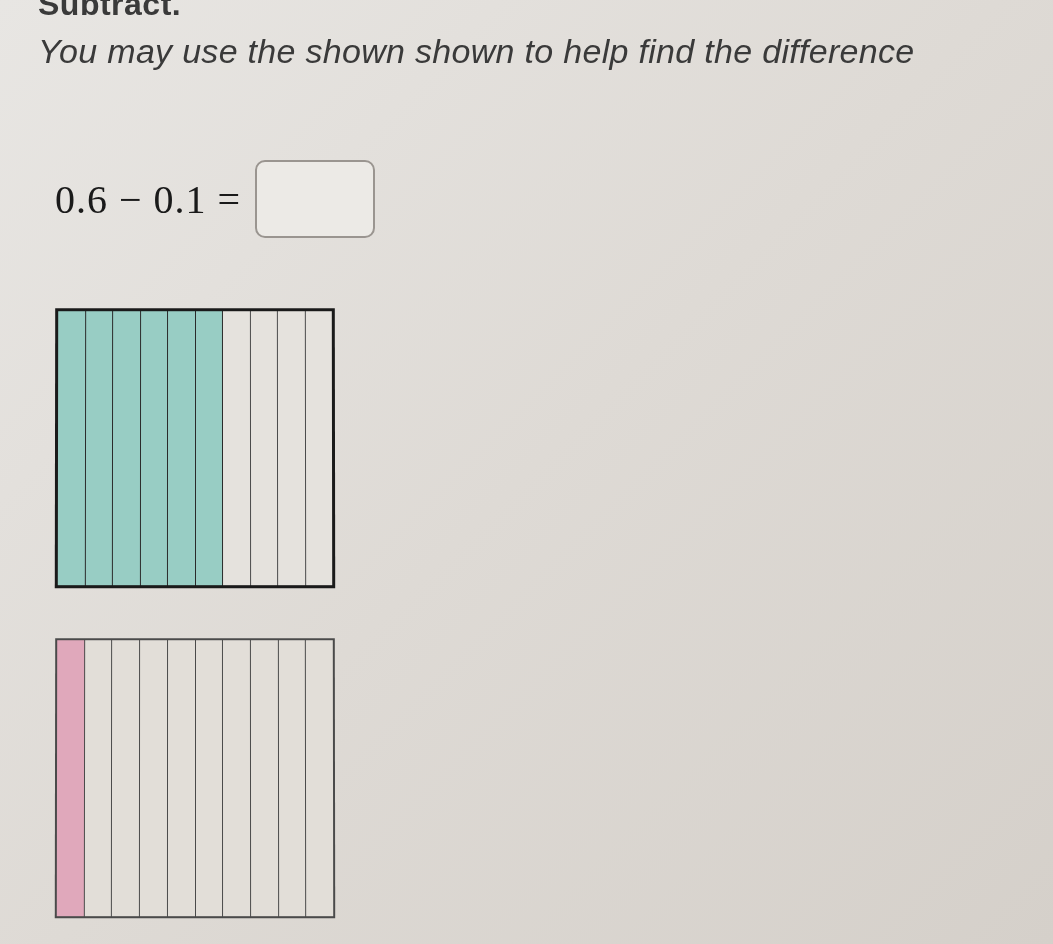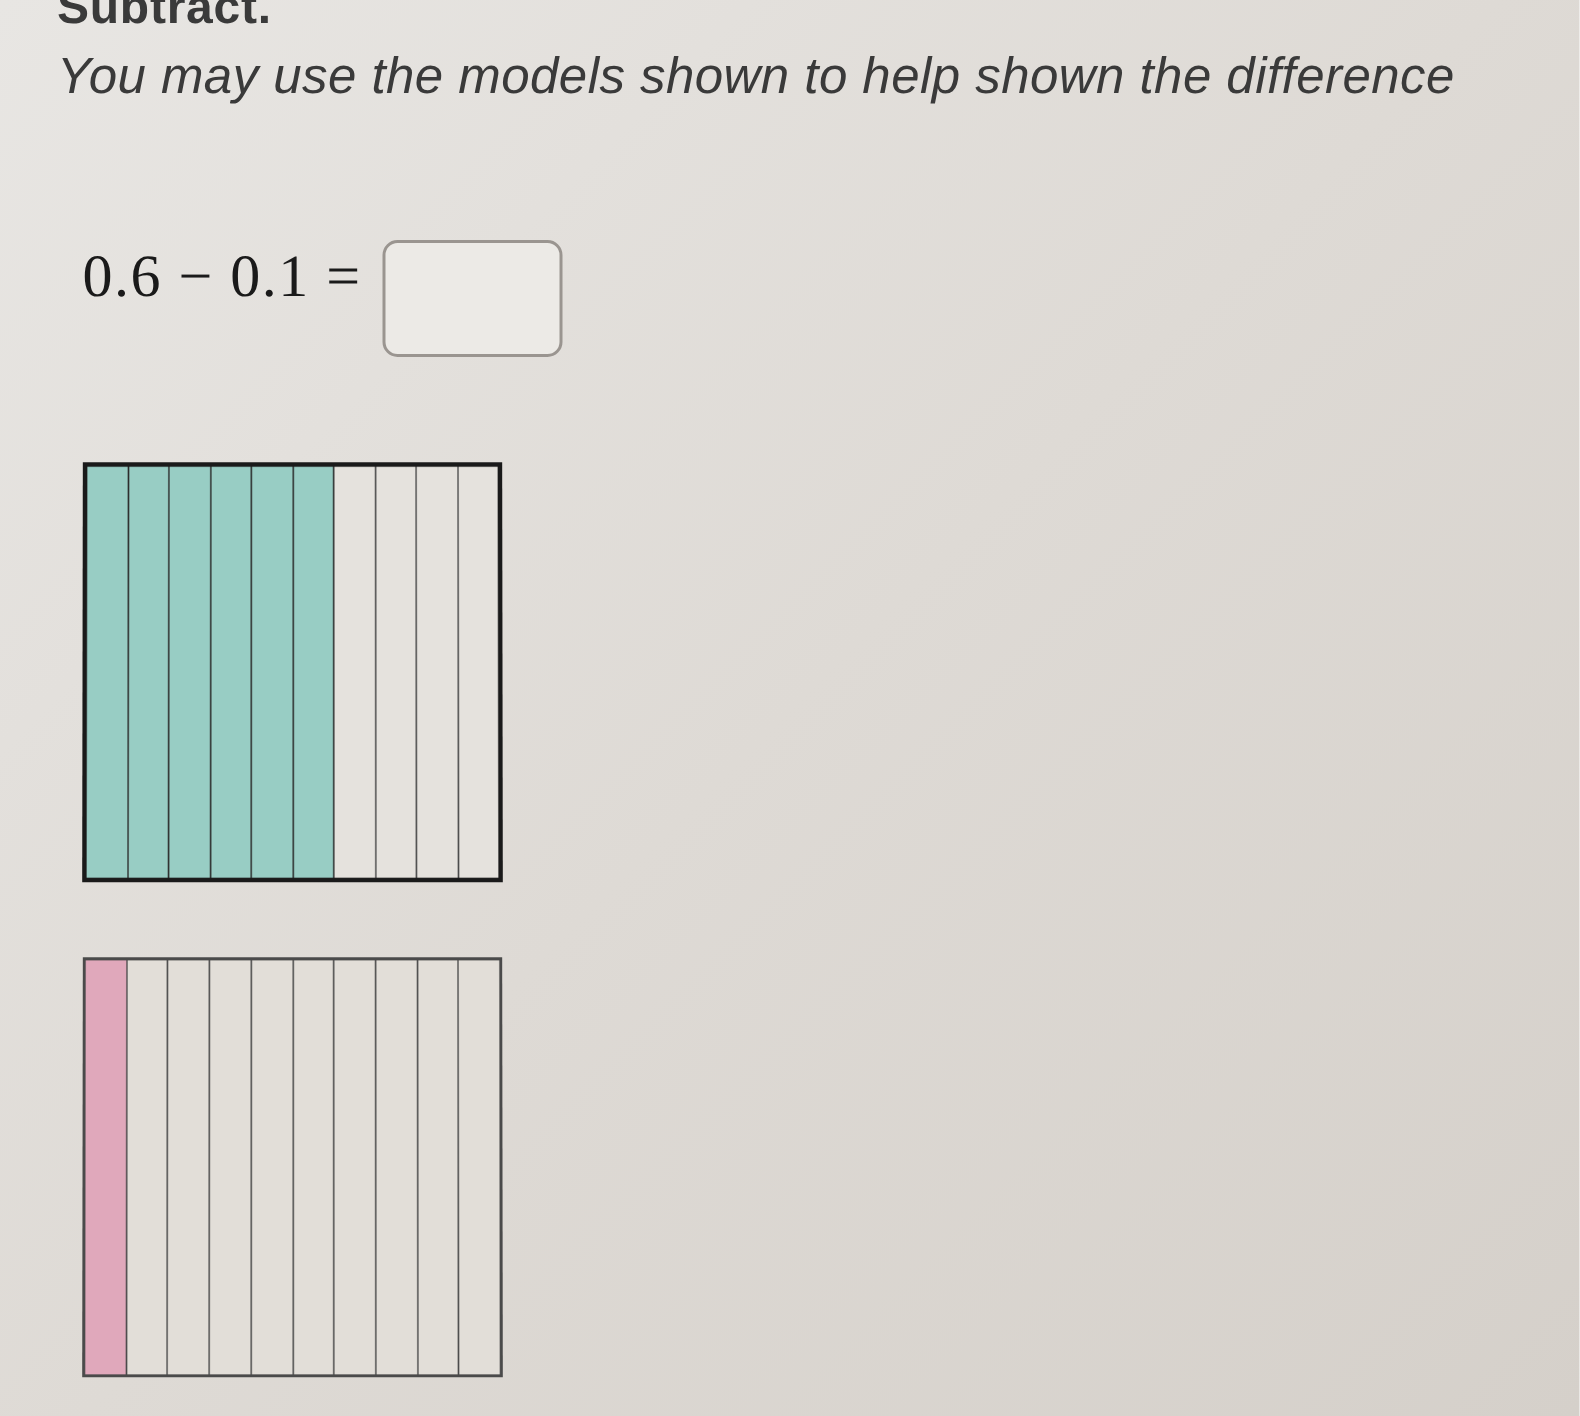--- a/index.html
+++ b/index.html
@@ -36,21 +36,21 @@
       top: 32px;
       left: 38px;
       white-space: nowrap;
       letter-spacing: 0.3px;
     }
     .equation-row {
       position: absolute;
       top: 160px;
       left: 55px;
       display: flex;
-      align-items: flex-start;
+      align-items: center;
       gap: 14px;
     }
     .equation-text {
       font-family: 'Times New Roman', Georgia, serif;
       font-size: 40px;
       color: #1a1a1a;
       letter-spacing: 1px;
     }
     .answer-box {
       width: 120px;
@@ -104,21 +104,21 @@
     }
     .strip.empty-b {
       background: #e2ded8;
     }
   </style>
 </head>
 <body>
 
 <div class="cutoff-header">Subtract.</div>
 
-<div class="instruction">You may use the models shown to help shown the difference</div>
+<div class="instruction">You may use the shown shown to help find the difference</div>
 
 <div class="equation-row">
   <span class="equation-text">0.6 − 0.1 =</span>
   <input type="text" class="answer-box" value="" style="">
 </div>
 
 <div class="model-container model-a">
   <div class="tenths-model">
     <div class="strip teal"></div>
     <div class="strip teal"></div>

